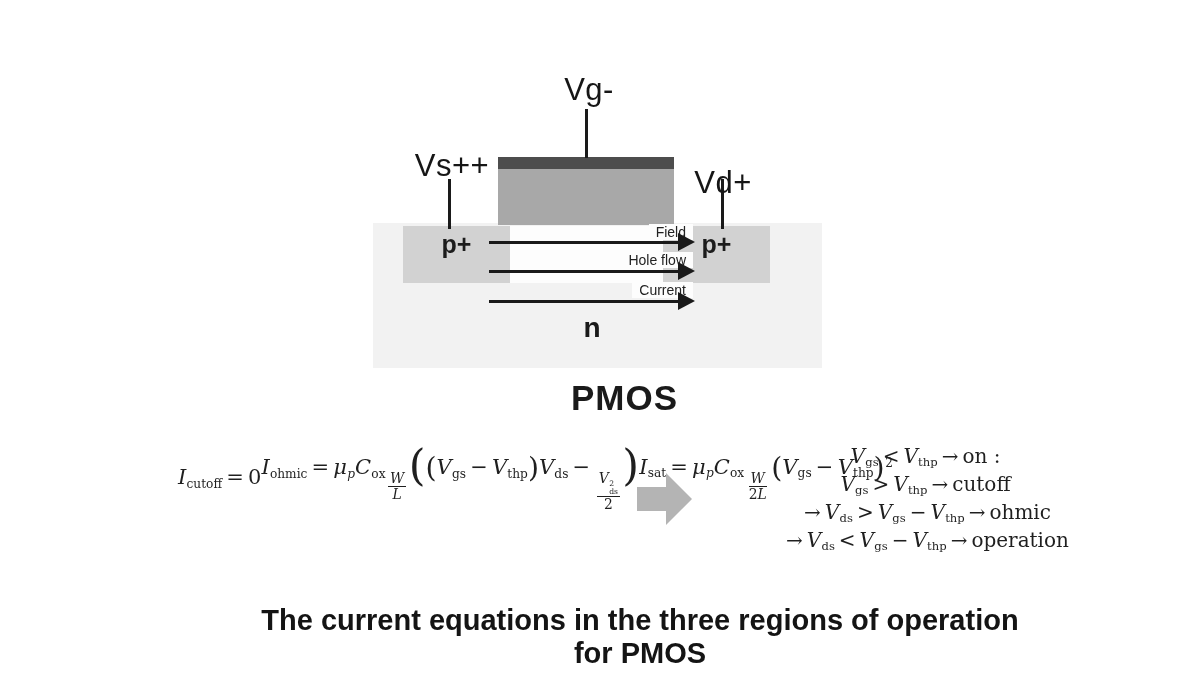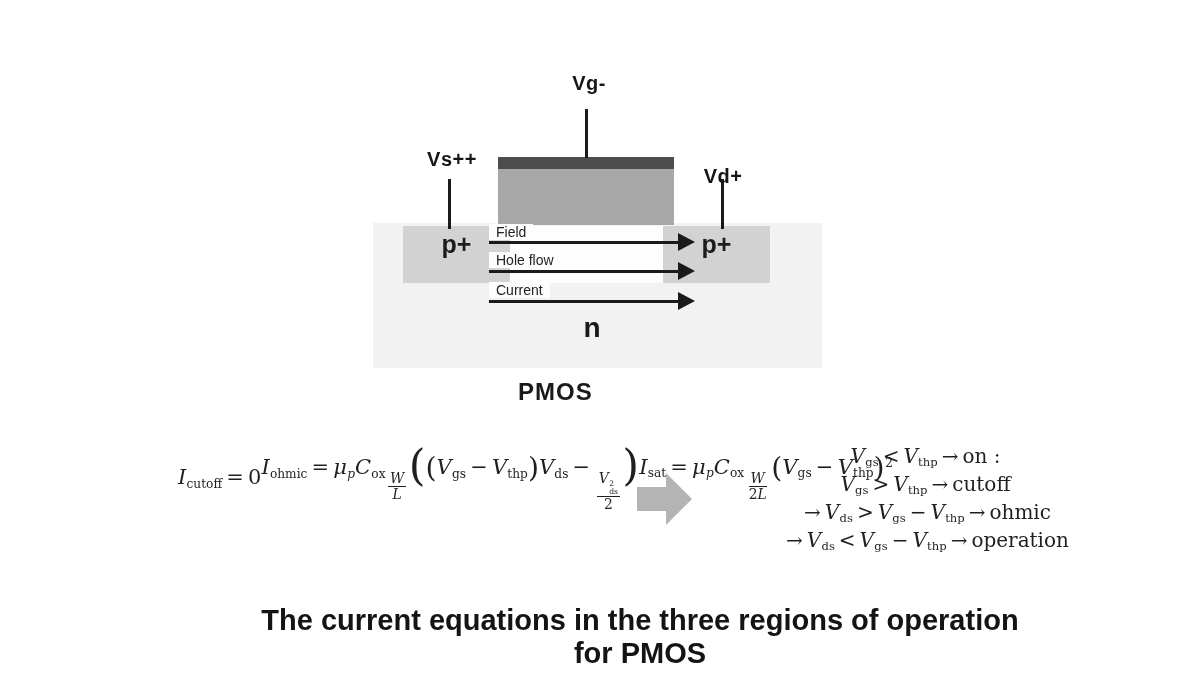--- a/index.html
+++ b/index.html
@@ -17,44 +17,44 @@
   .pplus{width:107px;height:57px;top:226px;background:var(--pplus);}
   .pplus.left{left:403px;}
   .pplus.right{left:663px;}
   .gate-body{left:498px;top:169px;width:176px;height:56px;background:var(--gate-body);}
   .gate-top{left:498px;top:157px;width:176px;height:12px;background:var(--gate-top);}
   .vline{width:3px;background:var(--ink);}
   .vg-line{left:585px;top:109px;height:49px;}
   .vs-line{left:448px;top:179px;height:50px;}
   .vd-line{left:721px;top:179px;height:50px;}
 
-  .term-label{width:90px;text-align:center;font-size:20px;font-weight:700;color:#161616;letter-spacing:0.5px;}
+  .term-label{width:90px;text-align:center;font-size:31px;font-weight:400;color:#161616;letter-spacing:0.5px;}
   .vg-label{left:544px;top:72px;}
   .vs-label{left:407px;top:148px;}
   .vd-label{left:678px;top:165px;}
 
   .region-label{width:107px;text-align:center;font-size:25px;font-weight:700;color:#1c1c1c;}
   .pplus-label-left{left:403px;top:230px;}
   .pplus-label-right{left:663px;top:230px;}
 
-  .flow-label{left:489px;width:204px;text-align:left;font-size:14px;font-weight:500;color:#222;}
+  .flow-label{left:489px;width:204px;text-align:right;font-size:14px;font-weight:500;color:#222;}
   .flow-label span{background:var(--channel);padding:0 7px;}
   .flow-field{top:224px;}
   .flow-hole{top:252px;}
   .flow-current{top:282px;}
 
   .arrow-line{left:489px;width:190px;height:3px;background:var(--ink);}
   .arrow-head{left:678px;width:0;height:0;border-left:17px solid var(--ink);
               border-top:9px solid transparent;border-bottom:9px solid transparent;}
   .a1-line{top:241px;} .a1-head{top:233px;}
   .a2-line{top:270px;} .a2-head{top:262px;}
   .a3-line{top:300px;} .a3-head{top:292px;}
 
   .n-label{left:540px;top:312px;width:104px;text-align:center;font-size:28px;font-weight:700;}
-  .pmos-label{left:518px;top:378px;width:160px;text-align:left;font-size:24px;font-weight:700;letter-spacing:1px;}
+  .pmos-label{left:518px;top:378px;width:160px;text-align:right;font-size:35px;font-weight:700;letter-spacing:1px;}
 
   
   .math{font-family:"DejaVu Serif","Liberation Serif",serif;color:#1f1f1f;}
   .eq-block{left:178px;top:444px;width:400px;display:flex;flex-direction:row;align-items:center;font-size:21px;}
   .cond-block{left:768px;top:443px;width:315px;display:flex;flex-direction:column;align-items:center;font-size:20px;line-height:1.36;}
   .math-line{white-space:nowrap;}
   .mi{font-style:italic;}
   .mo{padding:0 0.2em;}
   .msub{font-size:0.58em;vertical-align:-0.28em;margin-left:0.02em;}
   .msub.mi{font-style:italic;}

